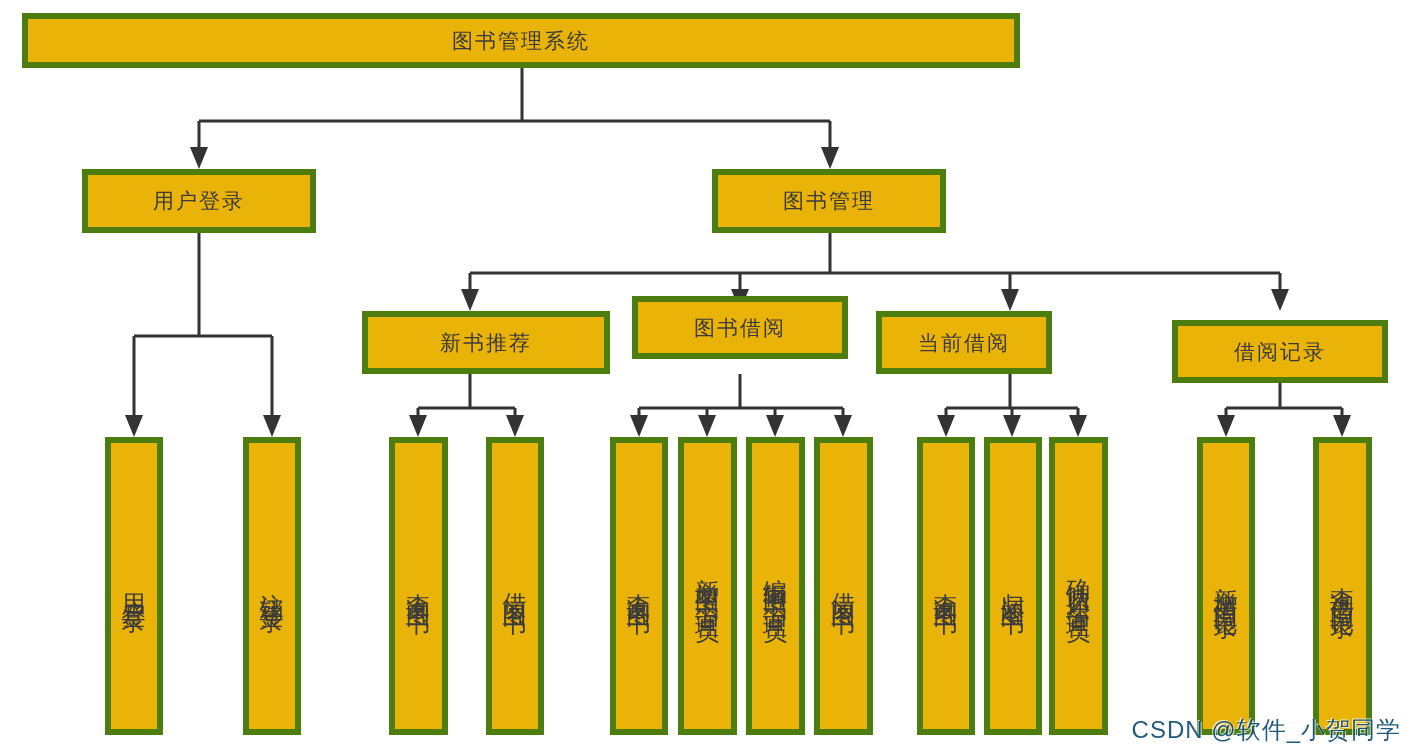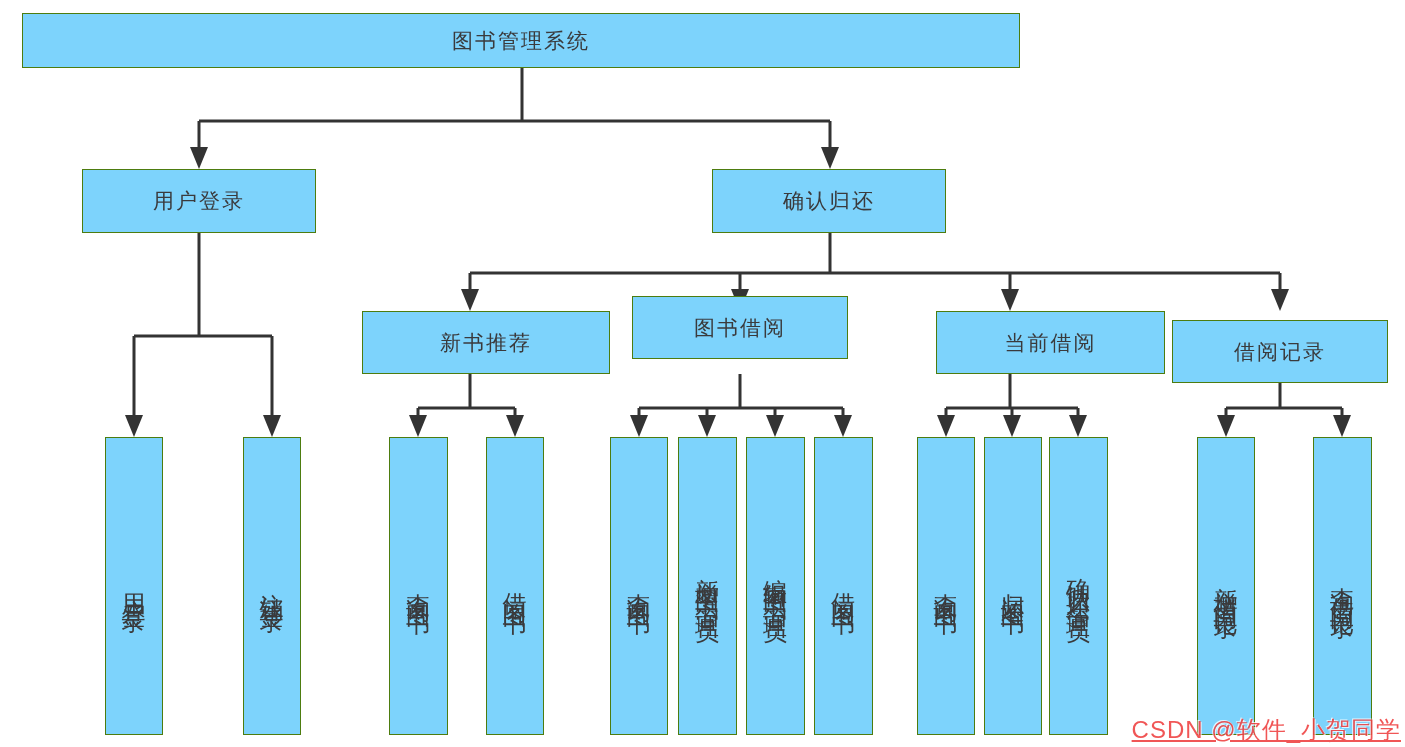--- a/index.html
+++ b/index.html
@@ -4,35 +4,34 @@
 <style>
   html, body { margin:0; padding:0; }
   body {
     width:1405px; height:747px; position:relative;
     background:#ffffff; overflow:hidden;
     font-family:"Liberation Sans", sans-serif;
   }
   svg.connectors { position:absolute; left:0; top:0; z-index:0; }
   .node {
     position:absolute; box-sizing:border-box;
-    border:1px solid #4d7c0f; background:#7dd3fc;
+    border:6px solid #4d7c0f; background:#eab308;
     display:flex; align-items:center; justify-content:center;
     color:#3a3a3c; z-index:1;
   }
   .node .label { font-size:21px; letter-spacing:2px; white-space:nowrap; }
   .node.leaf .label {
     writing-mode:vertical-rl; text-orientation:mixed;
     font-size:24px; letter-spacing:6px; line-height:1.05; white-space:nowrap;
   }
   .watermark {
     position:absolute; right:4px; top:714px; z-index:3;
-    font-size:24px; color:#ef4444; letter-spacing:1px; opacity:.9;
+    font-size:24px; color:#0c4a6e; letter-spacing:1px; opacity:.9;
     text-shadow:1px 1px 0 rgba(255,255,255,.85), -1px -1px 0 rgba(255,255,255,.85);
     white-space:nowrap;
-    text-decoration:underline;
   }
 </style>
 </head>
 <body>
 
 <svg class="connectors" width="1405" height="747" viewBox="0 0 1405 747" aria-hidden="true">
   <path fill="none" stroke="#333333" stroke-width="3" d="
     M522 68 V121 M199 121 H830 M199 121 V152 M830 121 V152
     M199 233 V336 M134 336 H272 M134 336 V419 M272 336 V419
     M830 233 V273 M470 273 H1280 M470 273 V293 M740 273 V293 M1010 273 V293 M1280 273 V293
@@ -64,30 +63,30 @@
 </svg>
 
 <div class="node" style="left:22px;top:13px;width:998px;height:55px">
   <span class="label">图书管理系统</span>
 </div>
 
 <div class="node" style="left:82px;top:169px;width:234px;height:64px">
   <span class="label">用户登录</span>
 </div>
 <div class="node" style="left:712px;top:169px;width:234px;height:64px">
-  <span class="label">确认归还</span>
+  <span class="label">图书管理</span>
 </div>
 
 <div class="node" style="left:362px;top:311px;width:248px;height:63px">
   <span class="label">新书推荐</span>
 </div>
 <div class="node" style="left:632px;top:296px;width:216px;height:63px">
   <span class="label">图书借阅</span>
 </div>
-<div class="node" style="left:936px;top:311px;width:229px;height:63px">
+<div class="node" style="left:876px;top:311px;width:176px;height:63px">
   <span class="label">当前借阅</span>
 </div>
 <div class="node" style="left:1172px;top:320px;width:216px;height:63px">
   <span class="label">借阅记录</span>
 </div>
 
 <div class="node leaf" style="left:105px;top:437px;width:58px;height:298px">
   <span class="label">用户登录</span>
 </div>
 <div class="node leaf" style="left:243px;top:437px;width:58px;height:298px">

